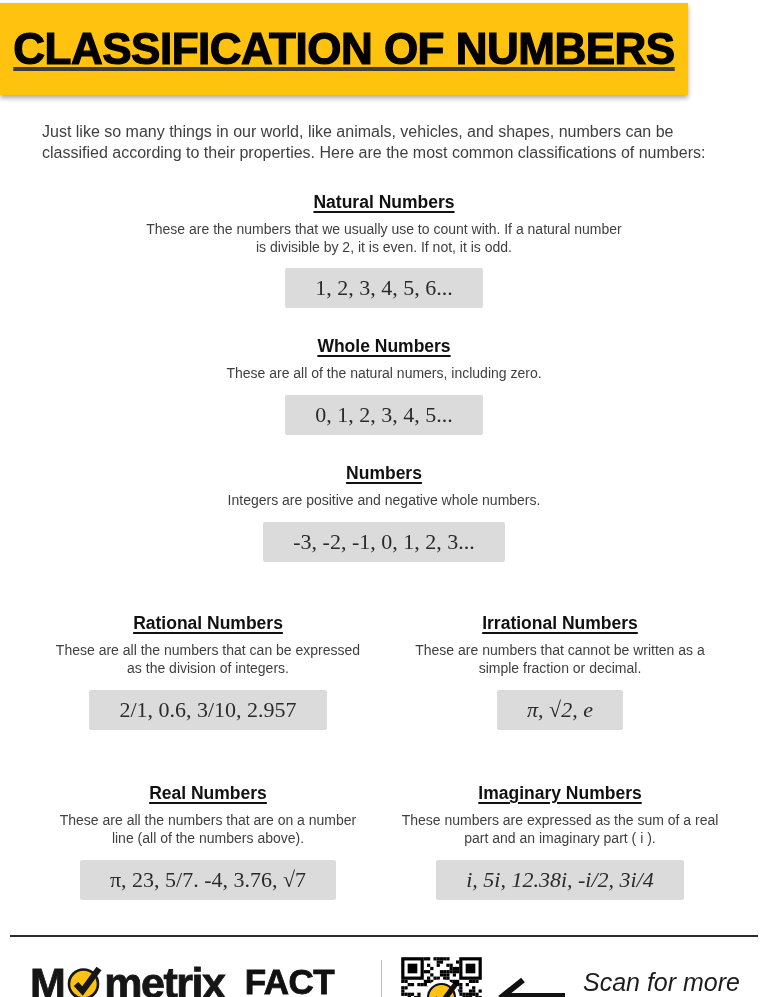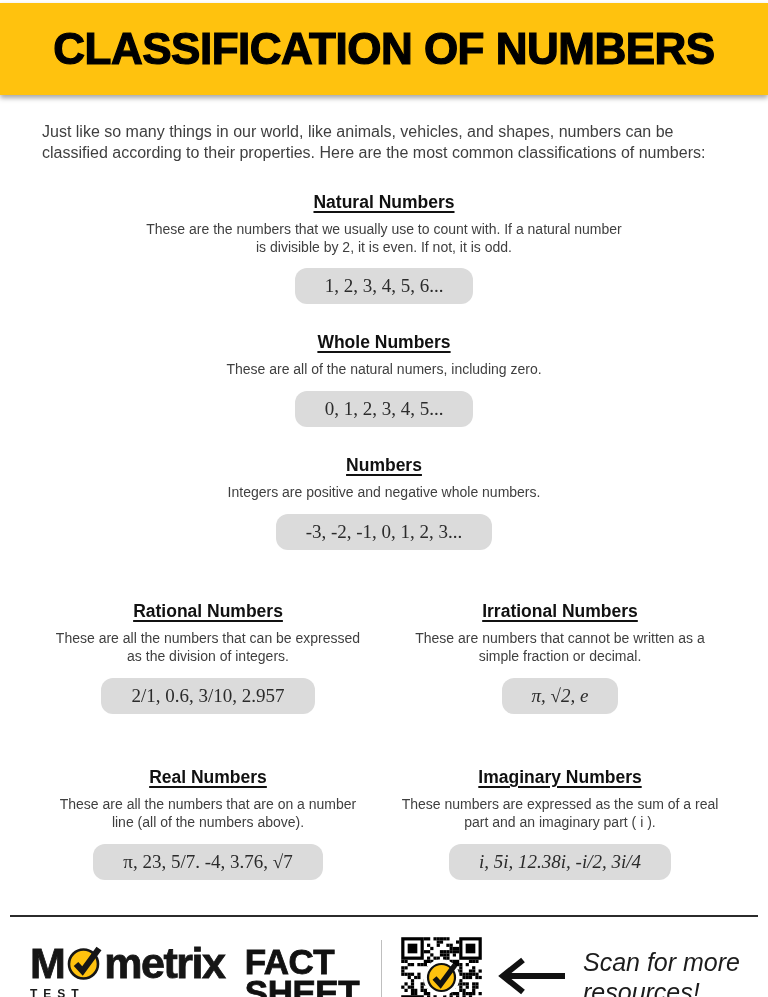--- a/index.html
+++ b/index.html
@@ -8,25 +8,25 @@
     width:768px; height:997px; overflow:hidden;
     font-family:"Liberation Sans","DejaVu Sans",sans-serif;
     color:#3d3d3d;
     position:relative;
   }
   .page { width:768px; height:997px; background:#fff; position:relative; }
 
   
   .banner {
     margin-top:3px;
-    width:768px; height:92px;
+    width:688px; height:92px;
     background:#FFC20E;
     display:flex; align-items:center; justify-content:center;
     box-shadow:0 3px 5px rgba(0,0,0,0.35);
-    position:relative; z-index:2;
+    position:relative; z-index:2;text-decoration:underline;
   }
   .banner h1 {
     font-size:44px; font-weight:900; color:#000;
     letter-spacing:-0.5px; -webkit-text-stroke:1.2px #000;
     white-space:nowrap;
   }
 
   
   .intro {
     margin:27px 42px 18px 42px;
@@ -48,24 +48,24 @@
     font-size:14px; line-height:1.28; color:#3f3f3f;
     margin:0 auto 12px auto;
   }
   .sec-natural p  { max-width:480px; }
   .sec-whole p    { max-width:520px; }
   .sec-integers p { max-width:520px; }
 
   .example-box {
     display:inline-block;
     background:#DBDBDB;
-    border-radius:12px;
+    border-radius:2px;
     padding:7px 30px;
     font-family:"Liberation Serif","DejaVu Serif",serif;
-    font-size:19px; color:#2b2b2b;
+    font-size:22px; color:#2b2b2b;
     white-space:nowrap;
   }
   .example-italic { font-style:italic; }
 
   .two-col {
     display:grid;
     grid-template-columns:1fr 1fr;
     column-gap:8px;
     padding:0 36px;
     margin-bottom:5px;

